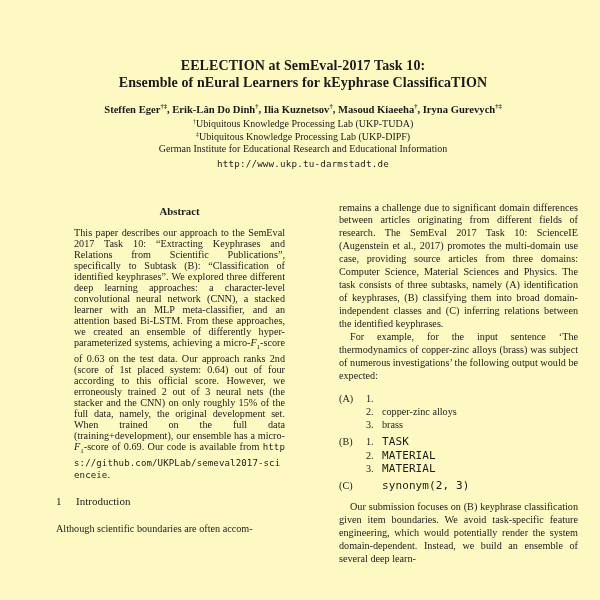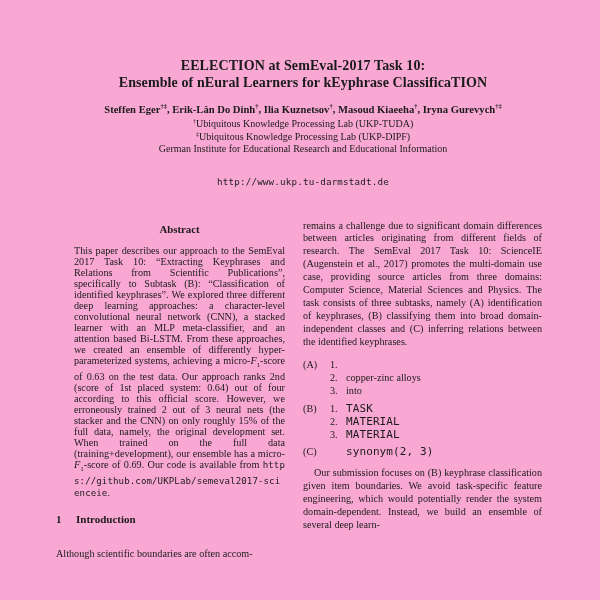--- a/index.html
+++ b/index.html
@@ -3,47 +3,47 @@
 <meta charset="utf-8">
 <style>
   * { margin: 0; padding: 0; box-sizing: border-box; }
   html, body { width: 600px; height: 600px; }
   body {
     background: #ffffff;
     color: #1a1a1a;
     font-family: "Liberation Serif", serif;
     overflow: hidden;
   }
-  .page { width: 600px; height: 600px; padding: 57px 50px 0 56px; background: #f9a8d4; }
+  .page { width: 600px; height: 600px; padding: 57px 50px 0 56px; background: #fef9c3; }
 
   .title { text-align: center; font-weight: bold; font-size: 14px; line-height: 17px; letter-spacing: .1px; }
 
   .authors { text-align: center; font-weight: bold; font-size: 10.6px; margin-top: 13px; }
   .authors sup, .aff-line sup { font-size: 6.5px; vertical-align: super; line-height: 0; }
 
   .affiliations { text-align: center; font-size: 10px; line-height: 12.5px; margin-top: 3px; }
-  .website { text-align: center; font-family: "DejaVu Sans Mono", monospace; font-size: 9.2px; margin-top: 20px; letter-spacing: .2px; }
+  .website { text-align: center; font-family: "DejaVu Sans Mono", monospace; font-size: 9.2px; margin-top: 2px; letter-spacing: .2px; }
 
-  .columns { display: flex; gap: 0; margin-top: 33px; }
+  .columns { display: flex; gap: 16px; margin-top: 33px; }
   .col-left { width: 247px; flex: none; }
-  .col-right { width: 239px; flex: none; }
+  .col-right { width: 239px; flex: none; margin-left: 20px; }
 
   .abstract-title { text-align: center; font-size: 10.8px; font-weight: bold; padding-top: 3px; }
   .abstract-body {
     margin: 10px auto 14px; width: 211px;
     font-size: 10.2px; line-height: 11px; text-align: justify;
   }
   .mono { font-family: "DejaVu Sans Mono", monospace; font-size: 9.1px; word-break: break-all; letter-spacing: .1px; }
   .f1 sub { font-size: 7px; }
   .f1 i { font-family: "Liberation Serif", serif; }
 
   .body-par { font-size: 10.2px; line-height: 12.95px; text-align: justify; }
   .indent { text-indent: 11px; }
 
-  .section-heading { margin-top: 14px; margin-bottom: 23px; font-size: 11px; font-weight: bold; }
+  .section-heading { margin-top: 14px; margin-bottom: 16px; font-size: 11px; font-weight: normal; }
   .section-heading .sec-num { display: inline-block; width: 20px; }
 
   .example { margin: 9px 0 9px 0; font-size: 10.2px; line-height: 13.2px; }
   .ex-group { display: flex; margin-bottom: 4px; }
   .ex-group:last-child { margin-bottom: 0; }
   .ex-label { width: 27px; flex: none; }
   .ex-items { flex: 1; }
   .ex-item { display: flex; }
   .ex-num { width: 16px; flex: none; }
   .ex-mono { font-family: "DejaVu Sans Mono", monospace; font-size: 11px; letter-spacing: .1px; }
@@ -72,34 +72,35 @@
 
     <div class="col-left">
       <div class="abstract-title">Abstract</div>
       <div class="abstract-body">This paper describes our approach to the SemEval 2017 Task 10: “Extracting Keyphrases and Relations from Scientific Publications”, specifically to Subtask (B): “Classification of identified keyphrases”. We explored three different deep learning approaches: a character-level convolutional neural network (CNN), a stacked learner with an MLP meta-classifier, and an attention based Bi-LSTM. From these approaches, we created an ensemble of differently hyper-parameterized systems, achieving a micro-<span class="f1"><i>F</i><sub>1</sub></span>-score of 0.63 on the test data. Our approach ranks 2nd (score of 1st placed system: 0.64) out of four according to this official score. However, we erroneously trained 2 out of 3 neural nets (the stacker and the CNN) on only roughly 15% of the full data, namely, the original development set. When trained on the full data (training+development), our ensemble has a micro-<span class="f1"><i>F</i><sub>1</sub></span>-score of 0.69. Our code is available from <span class="mono">https://github.com/UKPLab/semeval2017-scienceie</span>.</div>
       <div class="section-heading"><span class="sec-num">1</span><span>Introduction</span></div>
       <div class="body-par">Although scientific boundaries are often accom-</div>
     </div>
 
     <div class="col-right">
       <div class="body-par">remains a challenge due to significant domain differences between articles originating from different fields of research. The SemEval 2017 Task 10: ScienceIE (Augenstein et al., 2017) promotes the multi-domain use case, providing source articles from three domains: Computer Science, Material Sciences and Physics. The task consists of three subtasks, namely (A) identification of keyphrases, (B) classifying them into broad domain-independent classes and (C) inferring relations between the identified keyphrases.</div>
+      <div class="body-par indent">For example, for the input sentence ‘The thermodynamics of copper-zinc alloys (brass) was subject of numerous investigations’ the following output would be expected:</div>
       <div class="example">
           <div class="ex-group">
             <div class="ex-label">(A)</div>
             <div class="ex-items">
               <div class="ex-item">
                 <span class="ex-num">1.</span>
               </div>
               <div class="ex-item">
                 <span class="ex-num">2.</span>
                 <span class="">copper-zinc alloys</span>
               </div>
               <div class="ex-item">
                 <span class="ex-num">3.</span>
-                <span class="">into</span>
+                <span class="">brass</span>
               </div>
             </div>
           </div>
           <div class="ex-group">
             <div class="ex-label">(B)</div>
             <div class="ex-items">
               <div class="ex-item">
                 <span class="ex-num">1.</span>
                 <span class="ex-mono">TASK</span>
               </div>

